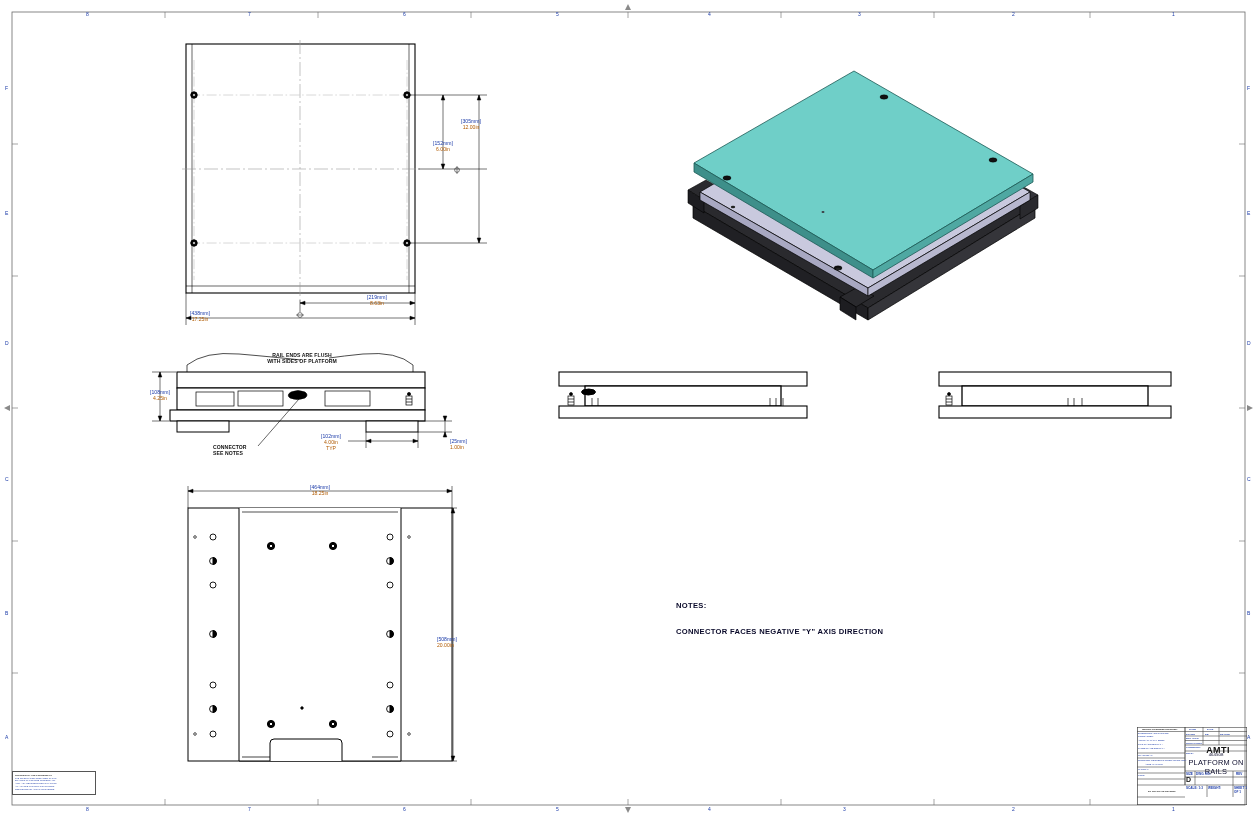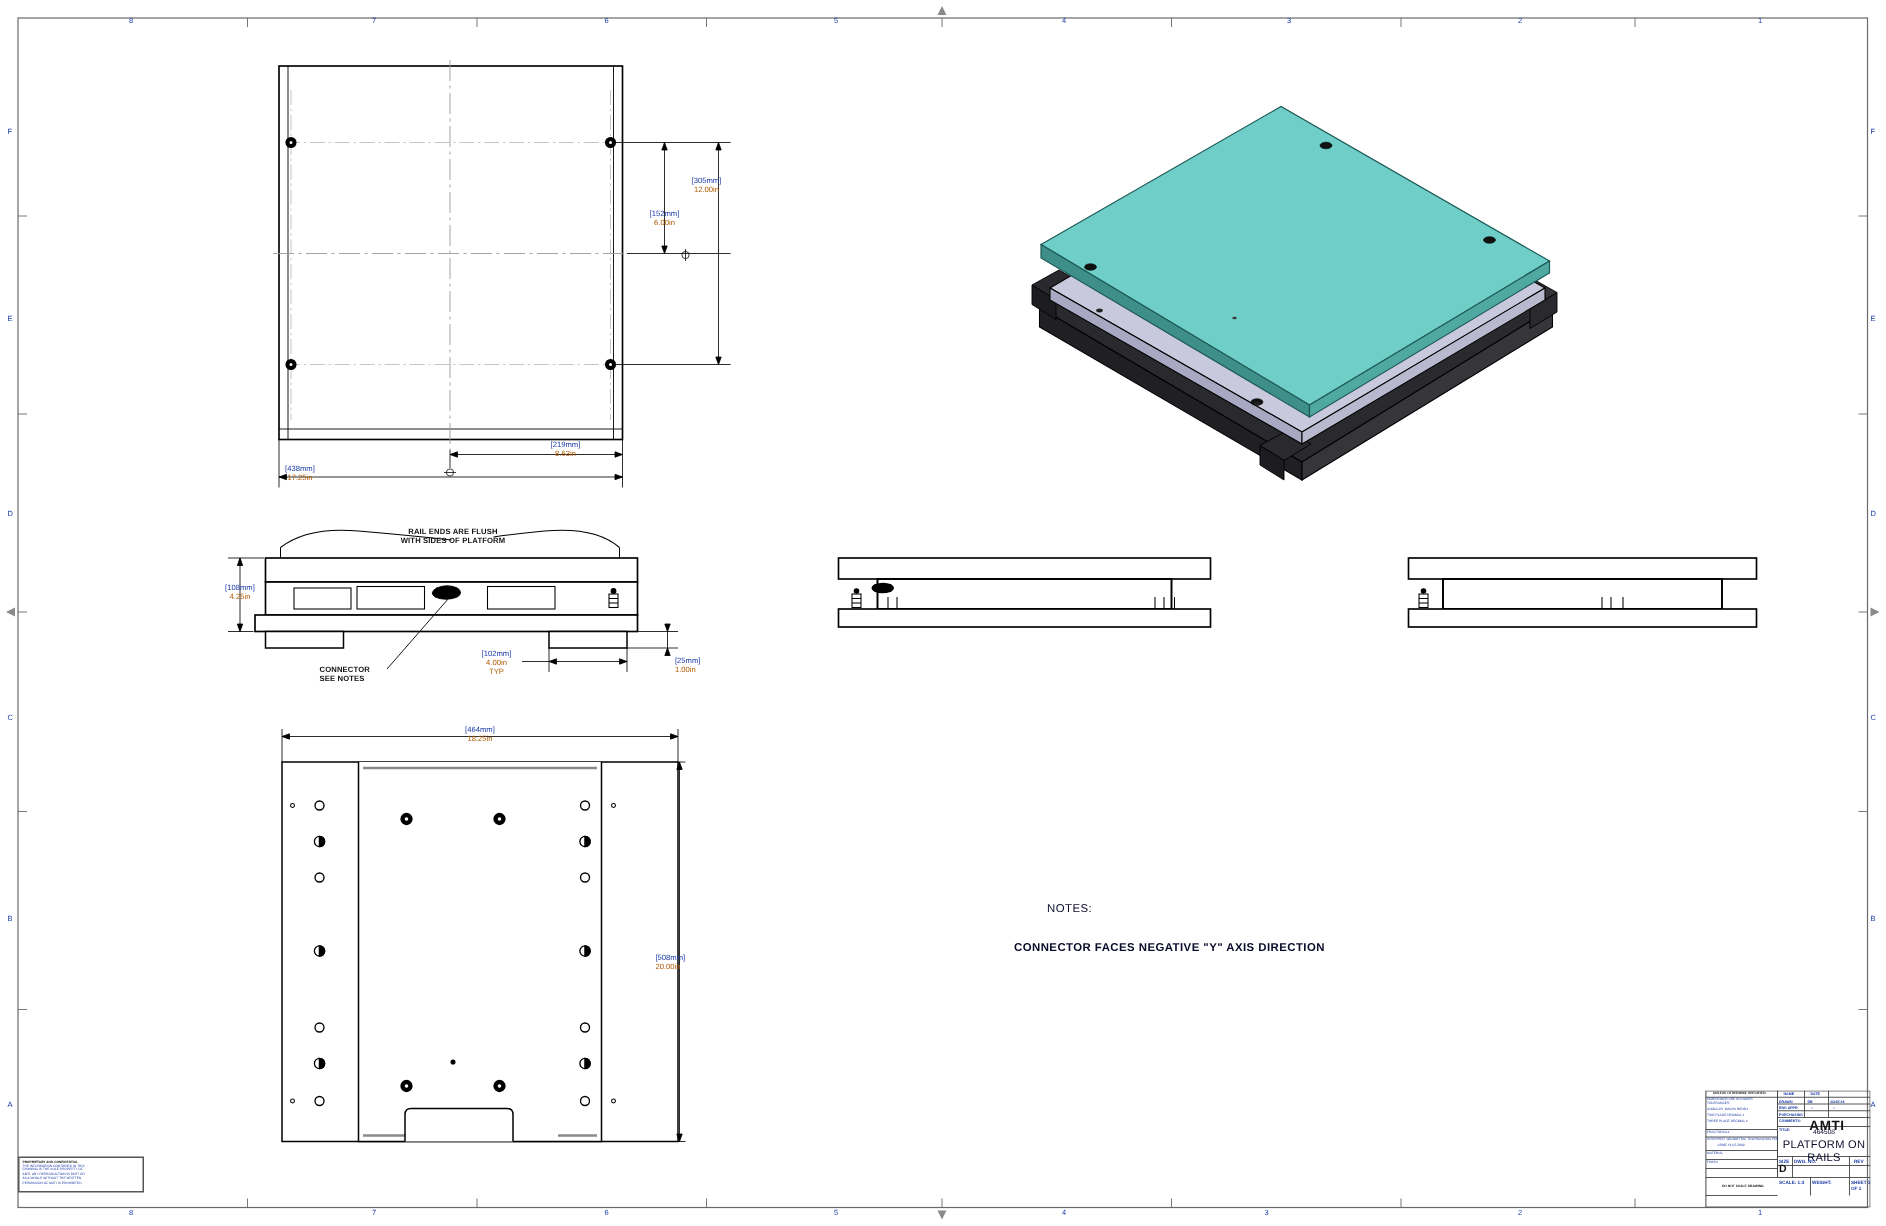--- a/index.html
+++ b/index.html
@@ -18,21 +18,21 @@
     font-family:"Liberation Sans",sans-serif;color:#111;white-space:nowrap;
   }
   .dim .mm{color:#1a3aa8;}
   .dim .in{color:#b05a00;}
   .note-txt{
     position:absolute;font-size:5.1px;line-height:6.4px;text-align:center;
     font-weight:bold;font-family:"Liberation Sans",sans-serif;color:#111;
     white-space:nowrap;letter-spacing:.1px;
   }
   .notes-block{position:absolute;font-family:"Liberation Sans",sans-serif;color:#0a0a2a;}
-  .notes-block .hdr{font-size:7.6px;font-weight:normal;letter-spacing:.3px;margin-left:22px;}
+  .notes-block .hdr{font-size:7.6px;font-weight:bold;letter-spacing:.3px;}
   .notes-block .ln{font-size:7.6px;font-weight:bold;letter-spacing:.3px;margin-top:17px;}
   .propbox{
     position:absolute;left:12px;top:771px;width:84px;height:24px;
     border:0.6px solid #555;box-sizing:border-box;padding:2px 2px;
   }
   .propbox div{
     font-size:2.1px;line-height:2.7px;color:#1a3aa8;letter-spacing:.05px;
     font-family:"Liberation Sans",sans-serif;
   }
   .propbox div.b{font-weight:bold;color:#111;}

